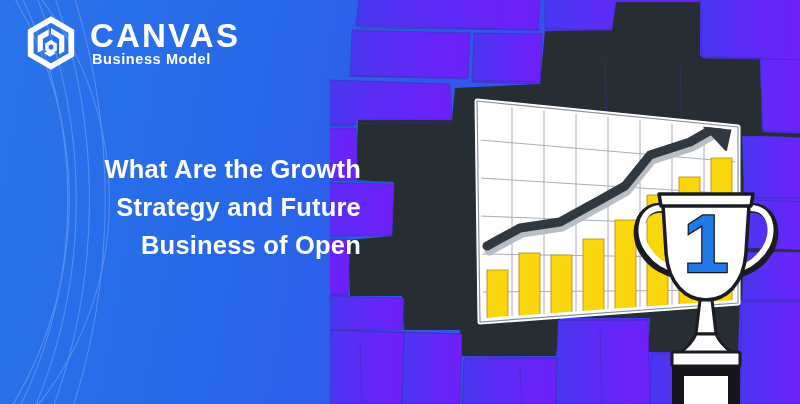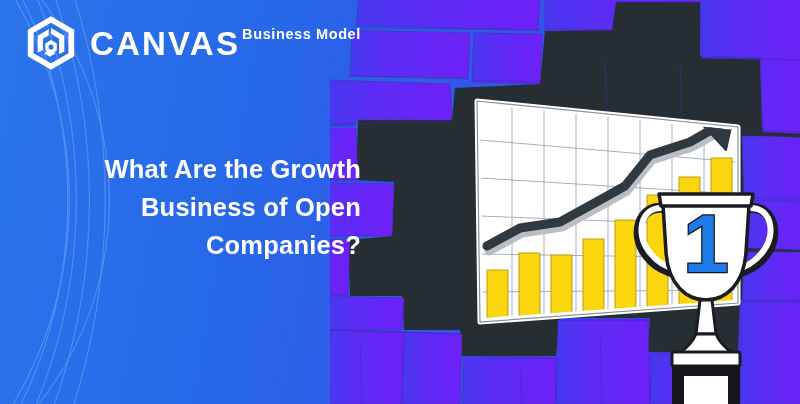--- a/index.html
+++ b/index.html
@@ -27,21 +27,21 @@
   #chart-svg { }
   #trophy-svg { }
 
   
   #logo {
     position:absolute; left:22px; top:14px;
     display:flex; align-items:center; gap:10px;
     z-index:6;
   }
   #logo-mark { width:58px; height:58px; flex:0 0 58px; }
-  #logo-text { display:flex; flex-direction:row; line-height:1; }
+  #logo-text { display:flex; flex-direction:column; line-height:1; }
   #logo-title {
     color:#FFFFFF;
     font-size:33px;
     font-weight:bold;
     letter-spacing:2.2px;
   }
   #logo-sub {
     color:#FFFFFF;
     font-size:14.5px;
     font-weight:bold;
@@ -262,17 +262,17 @@
       </g>
     </svg>
     <div id="logo-text">
       <span id="logo-title">CANVAS</span>
       <span id="logo-sub">Business Model</span>
     </div>
   </div>
 
   <h1 id="headline">
     <span class="hl-line">What Are the Growth</span>
+    <span class="hl-line">Strategy and Future</span>
     <span class="hl-line">Business of Open</span>
-    <span class="hl-line">Companies?</span>
   </h1>
 
 </div>
 
 </body></html>

